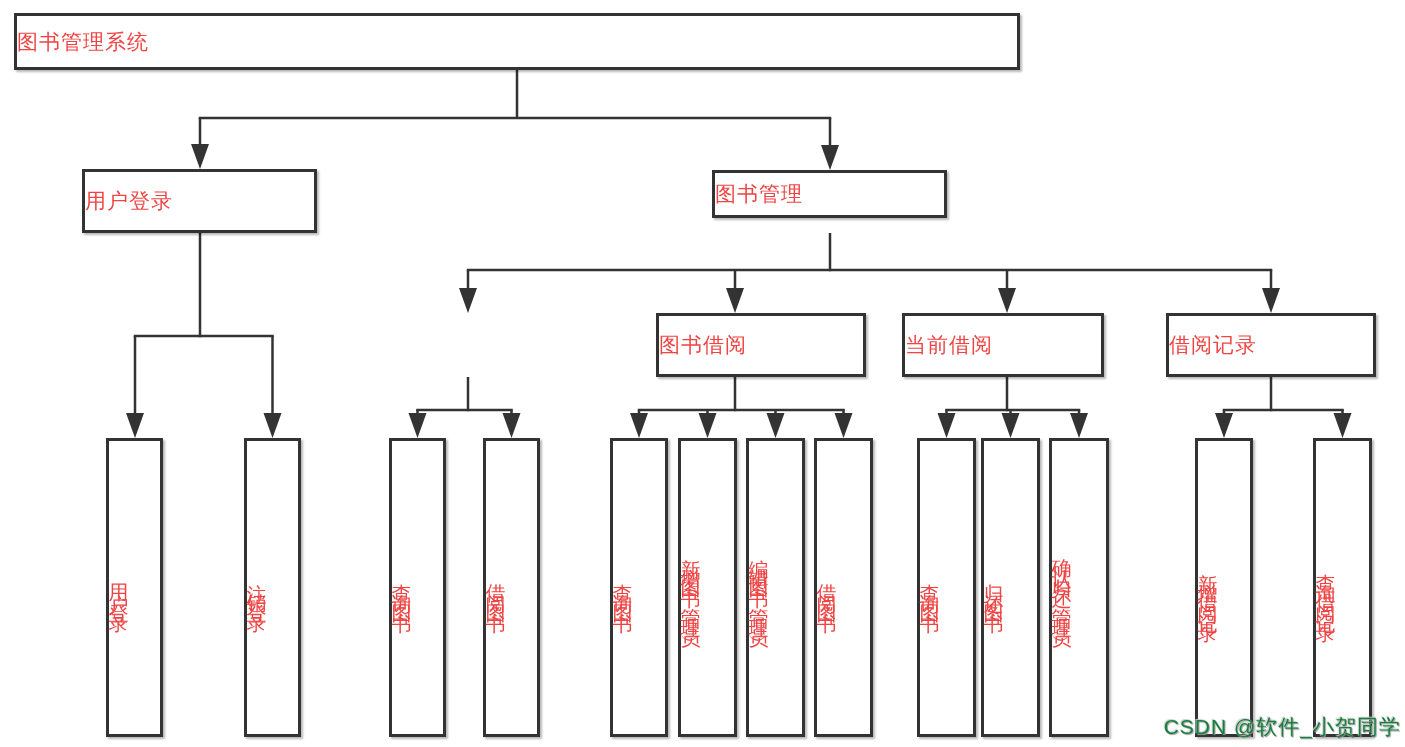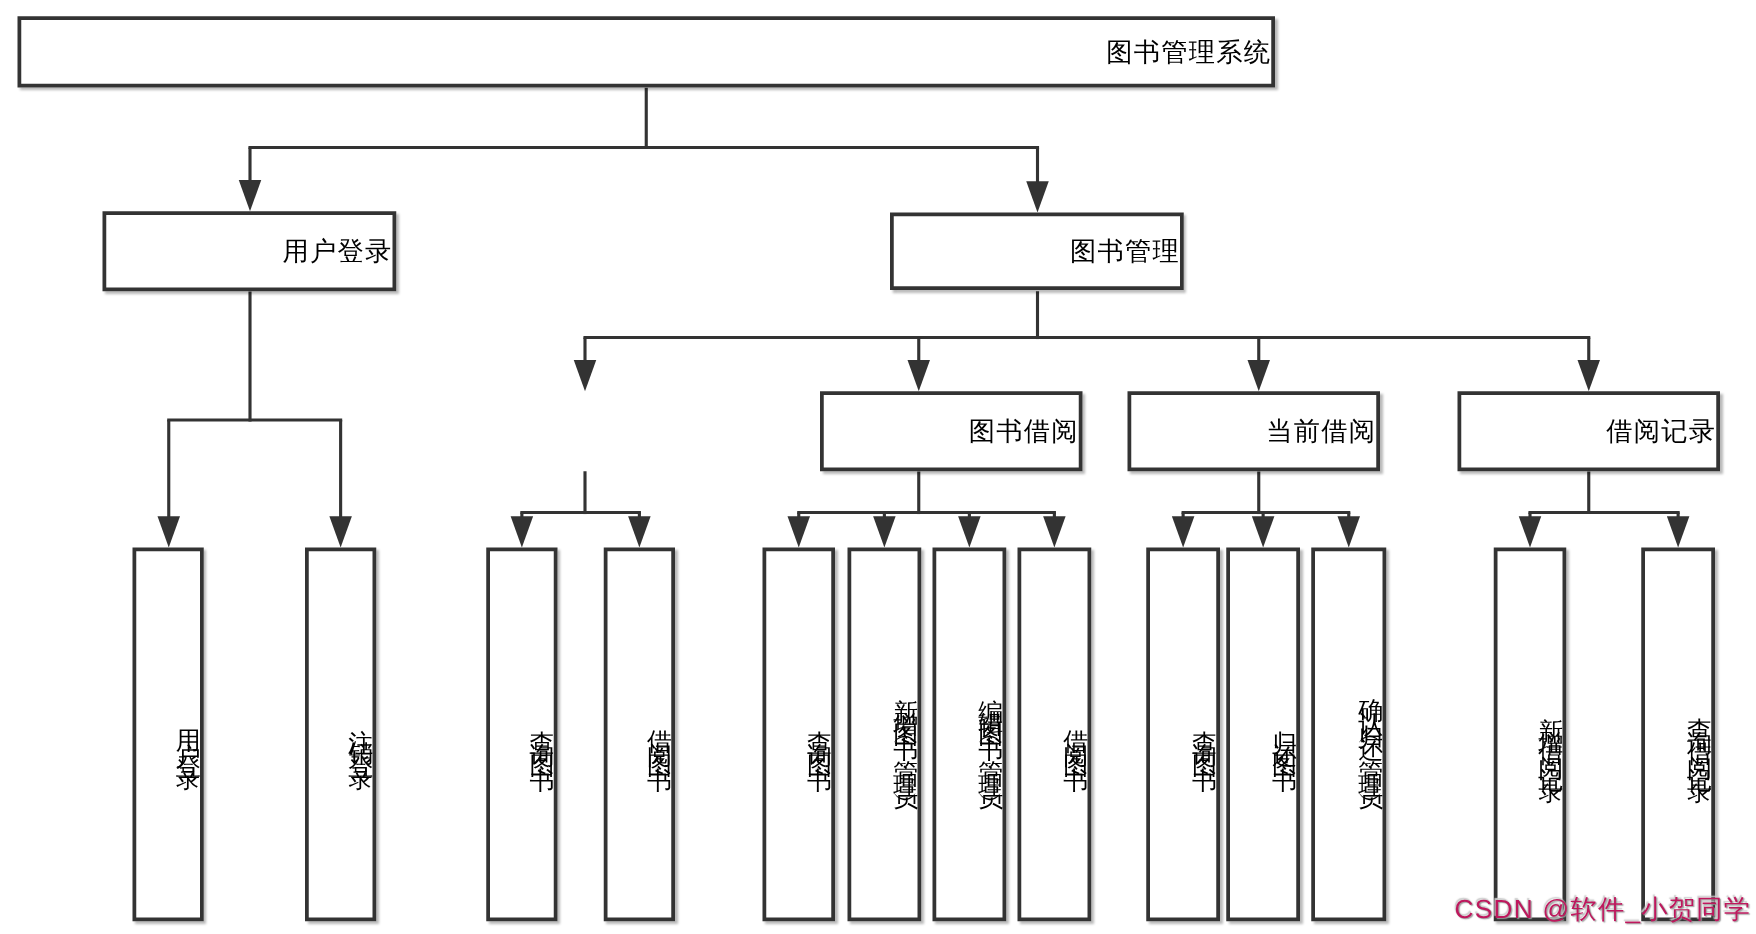--- a/index.html
+++ b/index.html
@@ -28,41 +28,41 @@
     fill: #333333;
   }
   .node {
     position: absolute;
     box-sizing: border-box;
     background: #ffffff;
     border: 3px solid #333333;
     box-shadow: 2px 2px 2px rgba(0,0,0,0.28);
     display: flex;
     align-items: center;
-    justify-content: flex-end;
-    color: #000000;
+    justify-content: flex-start;
+    color: #ef4444;
   }
   .hbox {
     font-size: 21px;
     letter-spacing: 1px;
   }
   .vbox span {
     writing-mode: vertical-rl;
     text-orientation: mixed;
     font-size: 20px;
     letter-spacing: 10px;
     line-height: 1;
     white-space: nowrap;
   }
   .watermark {
     position: absolute;
     right: 4px;
     bottom: 6px;
     font-size: 21px;
-    color: #be185d;
+    color: #15803d;
     text-shadow: 1px 1px 1px #9a9a9a, -1px -1px 1px #cccccc;
     letter-spacing: 1px;
     pointer-events: none;
   }
 </style>
 </head>
 <body>
 
 <div id="stage">
 
@@ -127,31 +127,31 @@
     <polygon points="1333.5,413 1351.5,413 1342.5,438"></polygon>
   </svg>
 
   <div class="node hbox" style="left:14px; top:13px; width:1006px; height:57px;">
     <span>图书管理系统</span>
   </div>
 
   <div class="node hbox" style="left:82px; top:169px; width:235px; height:64px;">
     <span>用户登录</span>
   </div>
-  <div class="node hbox" style="left:712px; top:170px; width:235px; height:62px;">
+  <div class="node hbox" style="left:712px; top:170px; width:235px; height:48px;">
     <span>图书管理</span>
   </div>
 
   <div class="node hbox" style="left:656px; top:313px; width:210px; height:64px;">
     <span>图书借阅</span>
   </div>
   <div class="node hbox" style="left:902px; top:313px; width:202px; height:64px;">
     <span>当前借阅</span>
   </div>
-  <div class="node hbox" style="left:1166px; top:313px; width:210px; height:64px;padding-left:16px;">
+  <div class="node hbox" style="left:1166px; top:313px; width:210px; height:64px;">
     <span>借阅记录</span>
   </div>
 
   <div class="node vbox" style="left:106px; top:438px; width:57px; height:299px;">
     <span>用户登录</span>
   </div>
   <div class="node vbox" style="left:244px; top:438px; width:57px; height:299px;">
     <span>注销登录</span>
   </div>
 

